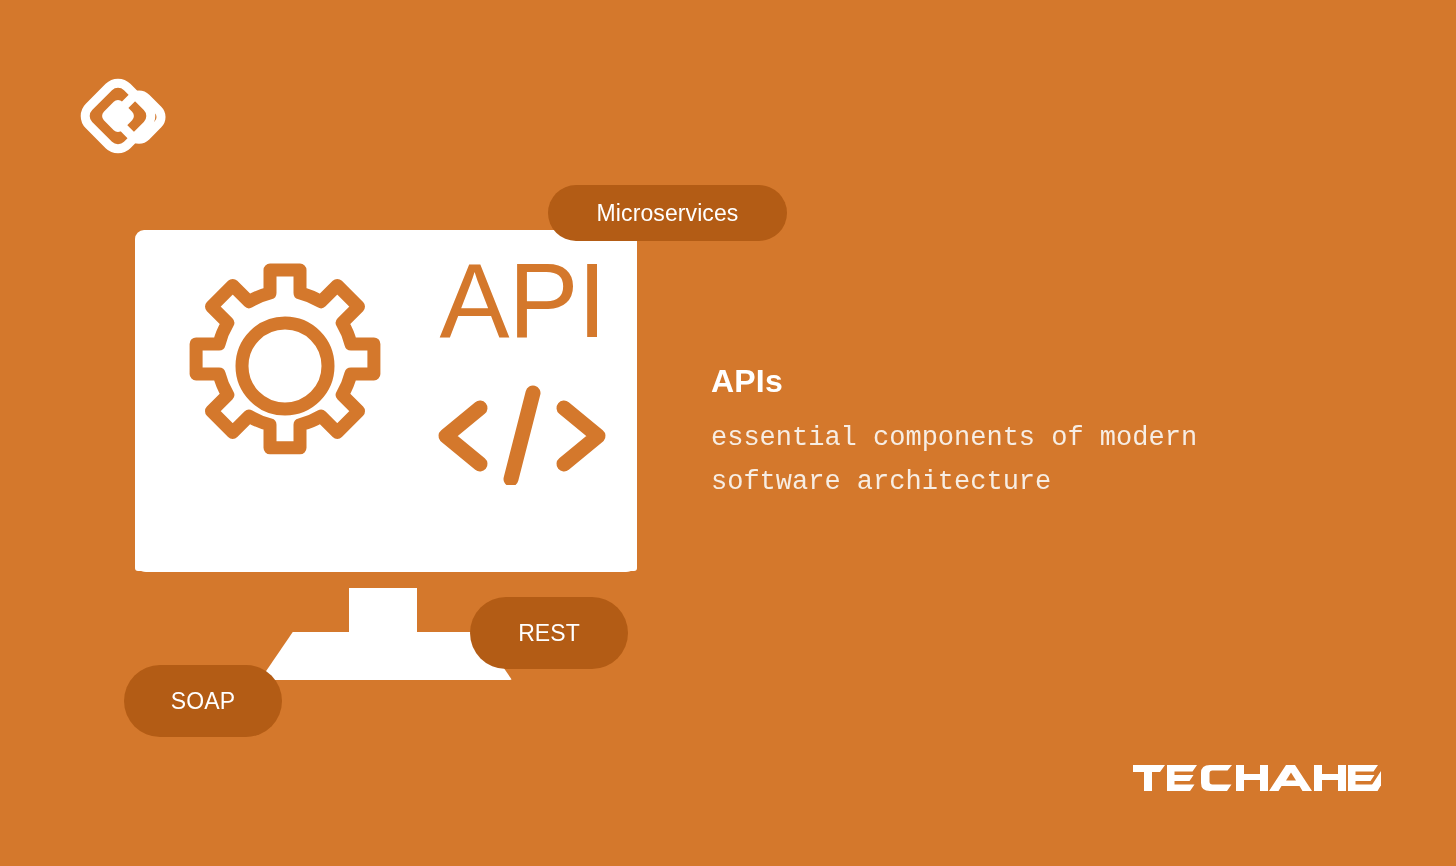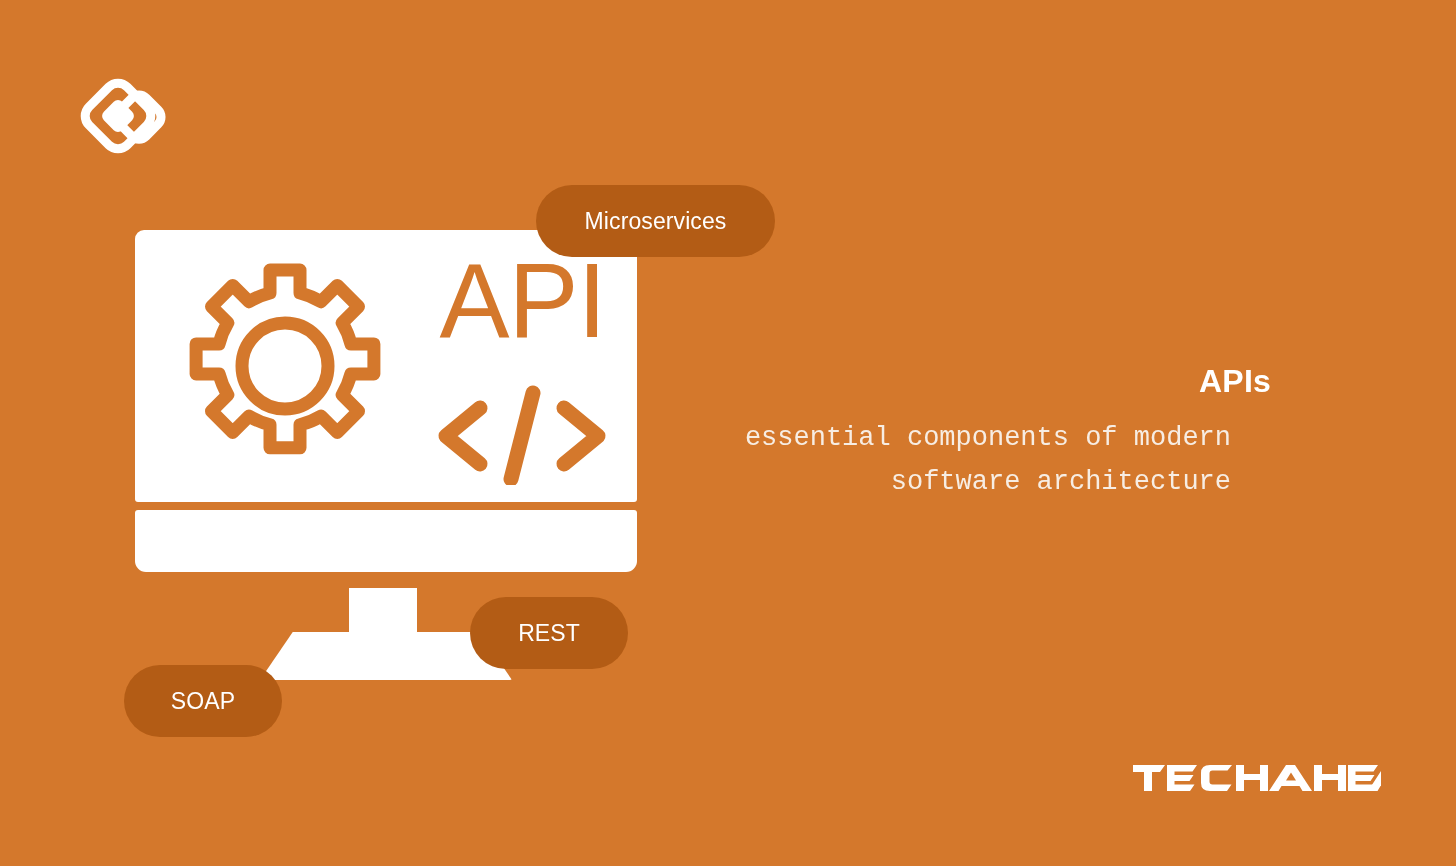--- a/index.html
+++ b/index.html
@@ -38,21 +38,21 @@
     left: 135px;
     top: 230px;
     width: 502px;
     height: 452px;
   }
   .screen {
     position: absolute;
     left: 0;
     top: 0;
     width: 502px;
-    height: 272px;
+    height: 341px;
     background: #ffffff;
     border-radius: 9px 9px 3px 3px;
   }
   .bezel-band {
     position: absolute;
     left: 0;
     top: 280px;
     width: 502px;
     height: 62px;
     background: #ffffff;
@@ -120,45 +120,44 @@
     display: flex;
     align-items: center;
     justify-content: center;
     font-size: 23px;
     font-weight: 400;
     letter-spacing: 0.1px;
     white-space: nowrap;
     box-sizing: border-box;
   }
   #pill-microservices {
-    left: 536px;
+    left: 548px;
     top: 185px;
     width: 239px;
-    height: 72px;
+    height: 56px;
   }
   #pill-rest {
     left: 470px;
     top: 597px;
     width: 158px;
     height: 72px;
   }
   #pill-soap {
     left: 124px;
     top: 665px;
     width: 158px;
     height: 72px;
   }
 
   
   #copy {
     position: absolute;
     left: 711px;
     top: 364px;
     width: 560px;
-    text-align: right;
   }
   #copy-title {
     font-size: 32px;
     font-weight: 700;
     color: #ffffff;
     margin: 0 0 18px 0;
     line-height: 1.1;
     letter-spacing: 0.2px;
   }
   #copy-subtitle {

